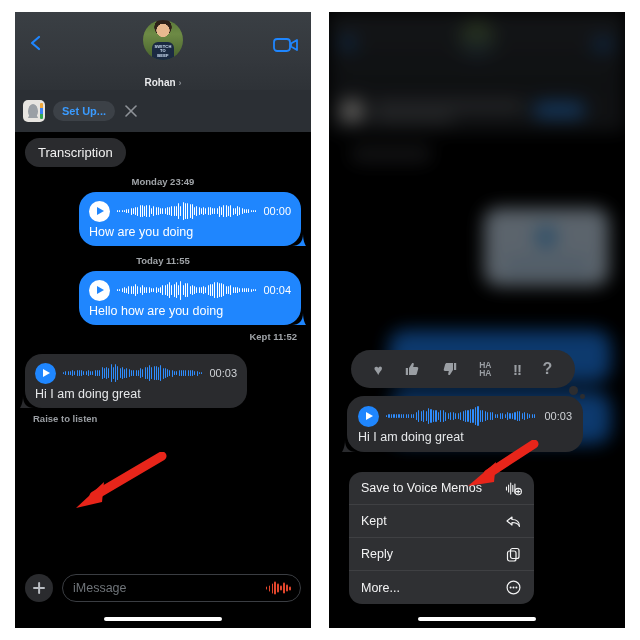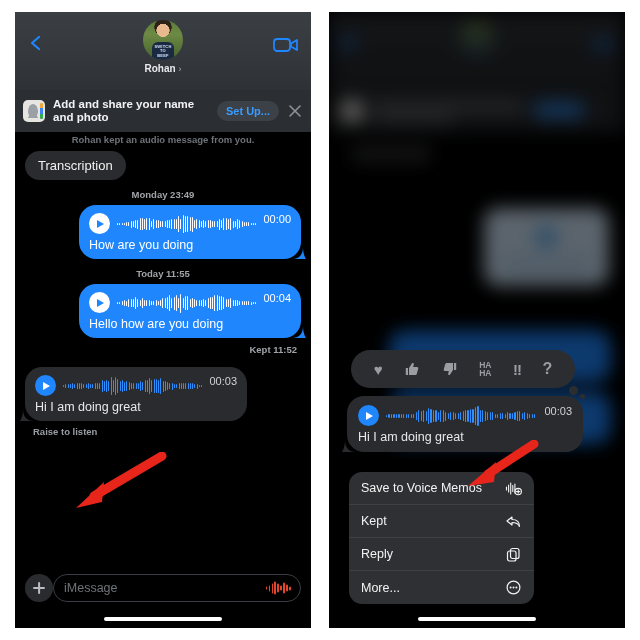--- a/index.html
+++ b/index.html
@@ -51,21 +51,21 @@
   .avatar::after{
     content:""; position:absolute; left:22%; top:54%; width:56%; height:46%;
     background:#1b2a42; border-radius:6px 6px 0 0;
   }
   .avatar-shirt-text{
     position:absolute; left:0; right:0; top:62%;
     text-align:center; font-size:4px; line-height:4.4px; color:#cfe0f5;
     font-weight:700; letter-spacing:.2px; z-index:2;
   }
   .avatar-name {
-    margin-top:3px; font-size:10px; color:#e9eaec; font-weight:600;
+    margin-top:17px; font-size:10px; color:#e9eaec; font-weight:600;
     display:flex; align-items:center; gap:3px; white-space:nowrap;
   }
   .name-chev { font-size:9px; color:#8a8e94; }
 
   .banner {
     position:absolute; top:78px; left:0; right:0; height:42px;
     background:#2b2f34; display:flex; align-items:center; padding:0 8px; gap:8px;
     z-index:6;
   }
   .banner-icon{
@@ -136,21 +136,21 @@
     background:#a8d6f7; margin:4px auto 10px; position:relative;
   }
   .loc-dot::after{
     content:""; position:absolute; left:50%; top:50%; transform:translate(-50%,-50%);
     width:14px; height:14px; border-radius:50%; background:#1f86fe;
     box-shadow:0 0 0 3px #fff;
   }
   .loc-text{ font-size:12.5px; line-height:15px; color:#3a95e8; }
 
   .audio-bubble{ width:222px; padding:8px 10px 7px; }
-  .audio-row{ display:flex; gap:7px; }
+  .audio-row{ display:flex; align-items:center; gap:7px; }
   .play-btn{
     width:21px; height:21px; border-radius:50%; flex:0 0 auto;
     display:flex; align-items:center; justify-content:center;
   }
   .play-on-blue{ background:#fff; }
   .play-on-blue .tri{ border-left-color:#1f86fe; }
   .play-on-gray{ background:#1f86fe; }
   .play-on-gray .tri{ border-left-color:#fff; }
   .tri{
     width:0;height:0;border-top:4.5px solid transparent;border-bottom:4.5px solid transparent;
@@ -164,21 +164,21 @@
   .time-white{ color:#ffffff; }
   .time-gray{ color:#cfd2d6; }
   .audio-caption{ font-size:12.5px; margin-top:3px; }
   .cap-white{ color:#ffffff; }
   .cap-gray{ color:#e6e8ea; }
 
   .raise-hint{ font-size:9.5px; color:#9a9ea3; font-weight:700; margin:5px 0 0 8px; }
 
   .input-bar{
     position:absolute; left:0; right:0; bottom:22px; height:36px;
-    display:flex; align-items:center; padding:0 10px; justify-content:space-between;
+    display:flex; align-items:center; padding:0 10px; gap:9px;justify-content:space-between;
   }
   .plus-btn{
     width:28px; height:28px; border-radius:50%; background:#2a2b2e;
     position:relative; flex:0 0 auto;
   }
   .plus-btn::before, .plus-btn::after{
     content:""; position:absolute; left:50%; top:50%; background:#b9bdc2;
     transform:translate(-50%,-50%); border-radius:1px;
   }
   .plus-btn::before{ width:12px; height:1.8px; }
@@ -275,31 +275,29 @@
       </div>
 
       <div class="banner">
         <div class="banner-icon">
           <svg class="banner-avatar-glyph" viewBox="0 0 12 16">
             <circle cx="6" cy="5" r="3" fill="#9aa0a6"></circle>
             <path d="M1 15 C1 10.5 11 10.5 11 15 Z" fill="#9aa0a6"></path>
           </svg>
           <div class="banner-tabs"></div>
         </div>
-        <div class="banner-text">Add and share your name and photo</div>
         <div class="banner-btn">Set Up...</div>
         <svg class="banner-close" viewBox="0 0 16 16">
           <line x1="3" y1="3" x2="13" y2="13" stroke="#8e9298" stroke-width="1.6" stroke-linecap="round"></line>
           <line x1="13" y1="3" x2="3" y2="13" stroke="#8e9298" stroke-width="1.6" stroke-linecap="round"></line>
         </svg>
       </div>
 
       <div class="thread">
 
-        <div class="sys-line">Rohan kept an audio message from you.</div>
 
         <div class="bubble-row row-left" style="margin-top:6px;">
           <div class="transcription-bubble">Transcription</div>
         </div>
 
         <div class="date-stamp">Monday 23:49</div>
 
 
 
         <div class="bubble-row row-right">

